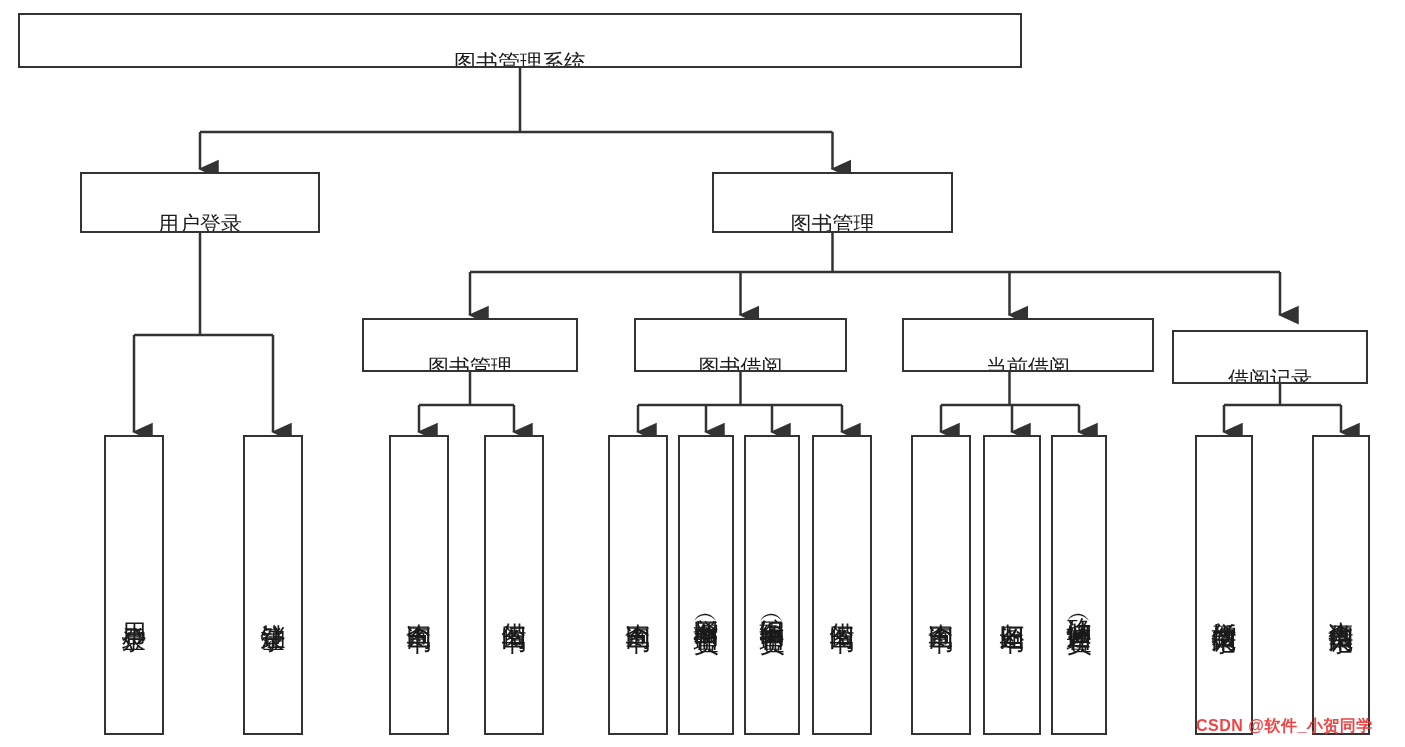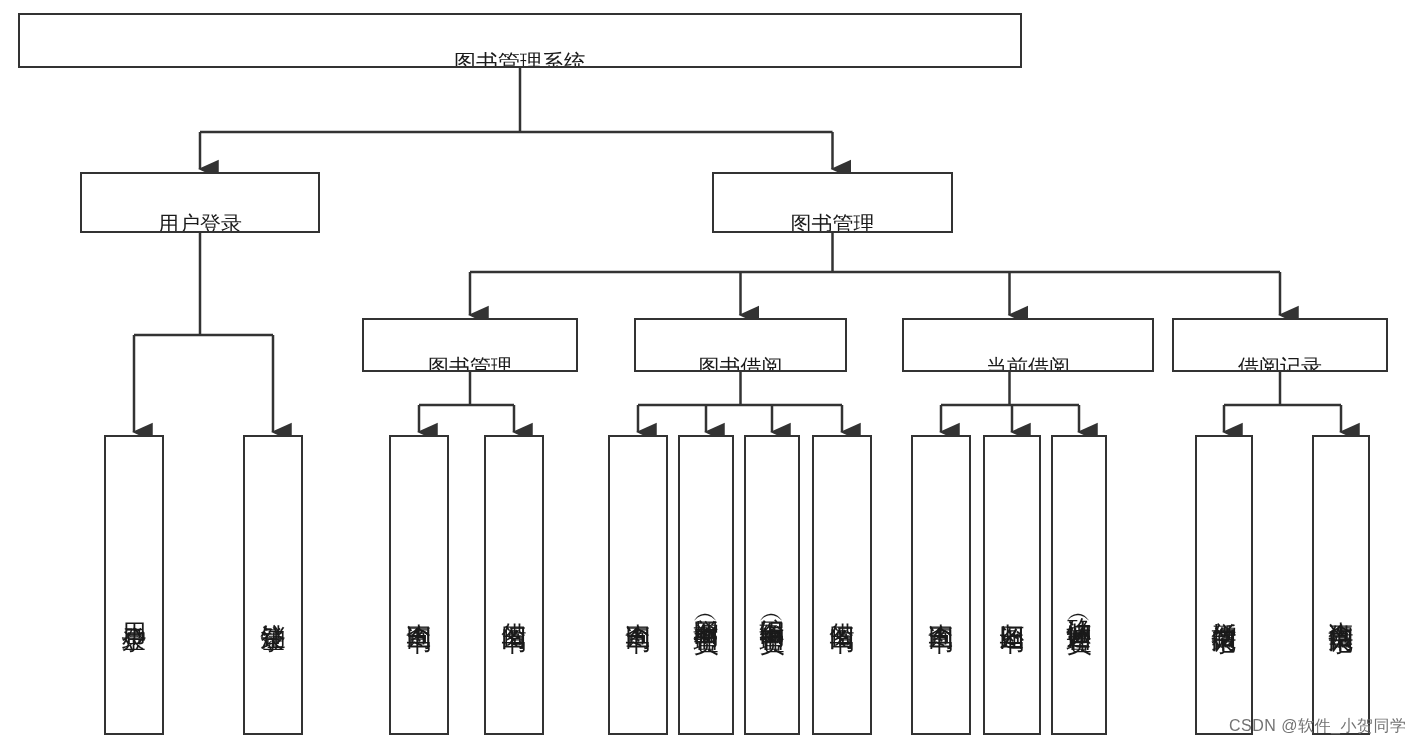--- a/index.html
+++ b/index.html
@@ -130,21 +130,21 @@
       </div>
       <div class="node horiz" style="left: 362px; top: 318px; width: 216px; height: 54px;">
         <div class="label">图书管理</div>
       </div>
       <div class="node horiz" style="left: 634px; top: 318px; width: 213px; height: 54px; font-family: Liberation Serif, serif;">
         <div class="label">图书借阅</div>
       </div>
       <div class="node horiz" style="left: 902px; top: 318px; width: 252px; height: 54px;">
         <div class="label">当前借阅</div>
       </div>
-      <div class="node horiz" style="left: 1172px; top: 318px; width: 216px; height: 54px;">
+      <div class="node horiz" style="left: 1172px; top: 330px; width: 196px; height: 54px;">
         <div class="label">借阅记录</div>
       </div>
       <div class="node vert" style="left: 104px; top: 435px; width: 60px; height: 300px;">
         <div class="label">用户登录</div>
       </div>
       <div class="node vert" style="left: 243px; top: 435px; width: 60px; height: 300px;">
         <div class="label">注销登录</div>
       </div>
       <div class="node vert" style="left: 389px; top: 435px; width: 60px; height: 300px;">
         <div class="label">查询图书</div>
@@ -174,14 +174,14 @@
         <div class="label">确认归还（管理员）</div>
       </div>
       <div class="node vert" style="left: 1195px; top: 435px; width: 58px; height: 300px;">
         <div class="label">新增借阅记录</div>
       </div>
       <div class="node vert" style="left: 1312px; top: 435px; width: 58px; height: 300px;">
         <div class="label">查询借阅记录</div>
       </div>
     </div>
 
-  <div class="watermark" style="left: 1229px; top: 716px; color: #737373;">CSDN @软件_小贺同学</div>
+  <div class="watermark" style="left: 1196px; top: 716px; color: #ef4444; font-weight: bold;">CSDN @软件_小贺同学</div>
 </div>
 
 </body></html>

